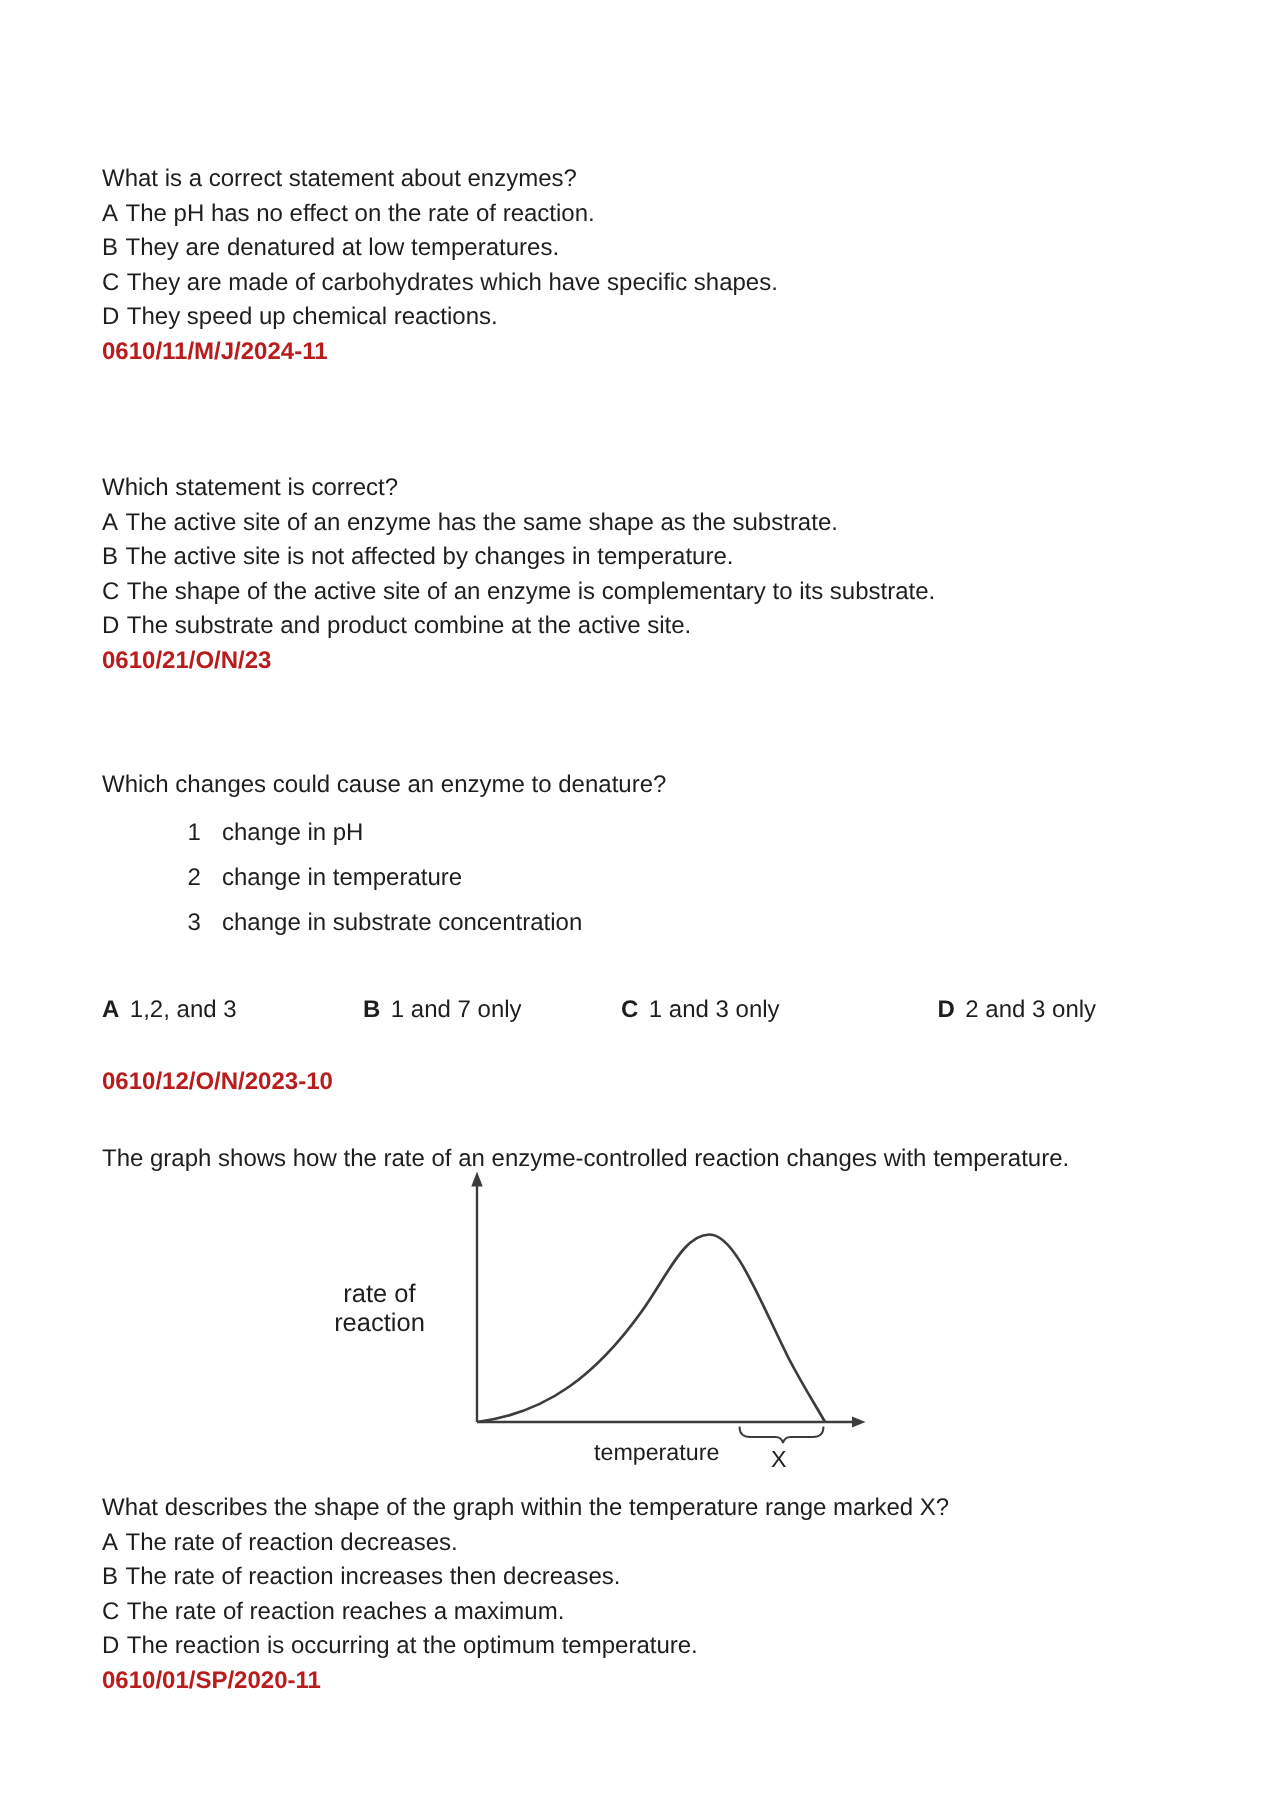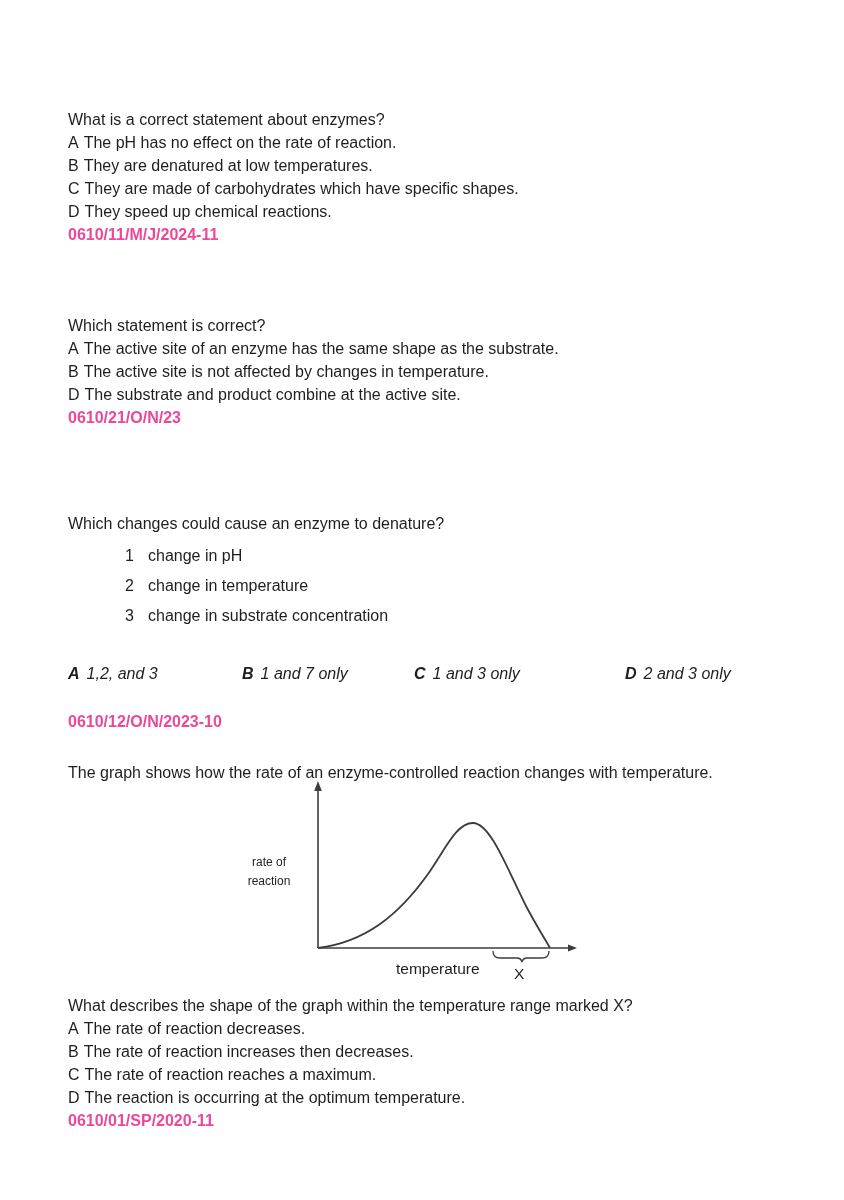--- a/index.html
+++ b/index.html
@@ -9,36 +9,36 @@
     background: #ffffff;
     overflow: hidden;
     font-family: "Liberation Sans", sans-serif;
     font-size: 16px;
     line-height: 23px;
     color: #1e1e1e;
   }
   .block { position: absolute; left: 68px; right: 14px; }
   .line { white-space: nowrap; }
   .ltr { margin-right: 5px; }
-  .ref { font-weight: 700; color: #ec4899; }
+  .ref { font-weight: 700; color: #b91c1c; }
   
   .q3-items .q3-item { line-height: 30px; padding-left: 57px; white-space: nowrap; }
   .q3-item .item-num { display: inline-block; width: 23px; }
   
-  .opts-row { height: 23px; font-style: italic; }
+  .opts-row { height: 23px; }
   .opts-row .row-opt { position: absolute; top: 0; white-space: nowrap; }
   .opts-row .row-opt.pos-a { left: 0; }
   .opts-row .row-opt.pos-b { left: 174px; }
   .opts-row .row-opt.pos-c { left: 346px; }
   .opts-row .row-opt.pos-d { left: 540px; margin-left: 17px; }
   .opts-row .bold-ltr { font-weight: 700; margin-right: 7px; }
   
   .graph-ylabel {
-    position: absolute; left: 232px; top: 853px; width: 74px;
-    text-align: center; line-height: 19px; font-size: 12px;
+    position: absolute; left: 216px; top: 853px; width: 74px;
+    text-align: center; line-height: 19px; font-size: 17px;
   }
   .graph-xlabel { position: absolute; left: 396px; top: 957px; font-size: 15.5px; }
   .graph-xrange { position: absolute; left: 514px; top: 962px; font-size: 15.5px; }
   svg.graph { position: absolute; left: 240px; top: 778px; }
 </style>
 </head>
 <body>
 
 <section class="block" style="top:108px">
   <div class="line">What is a correct statement about enzymes?</div>
@@ -46,20 +46,21 @@
   <div class="line"><span class="ltr">B</span><span>They are denatured at low temperatures.</span></div>
   <div class="line"><span class="ltr">C</span><span>They are made of carbohydrates which have specific shapes.</span></div>
   <div class="line"><span class="ltr">D</span><span>They speed up chemical reactions.</span></div>
   <div class="line ref">0610/11/M/J/2024-11</div>
 </section>
 
 <section class="block" style="top:314px">
   <div class="line">Which statement is correct?</div>
   <div class="line"><span class="ltr">A</span><span>The active site of an enzyme has the same shape as the substrate.</span></div>
   <div class="line"><span class="ltr">B</span><span>The active site is not affected by changes in temperature.</span></div>
+  <div class="line"><span class="ltr">C</span><span>The shape of the active site of an enzyme is complementary to its substrate.</span></div>
   <div class="line"><span class="ltr">D</span><span>The substrate and product combine at the active site.</span></div>
   <div class="line ref">0610/21/O/N/23</div>
 </section>
 
 <section class="block" style="top:512px">
   <div class="line">Which changes could cause an enzyme to denature?</div>
 </section>
 
 <section class="block q3-items" style="top:541px">
   <div class="q3-item"><span class="item-num">1</span><span>change in pH</span></div>

